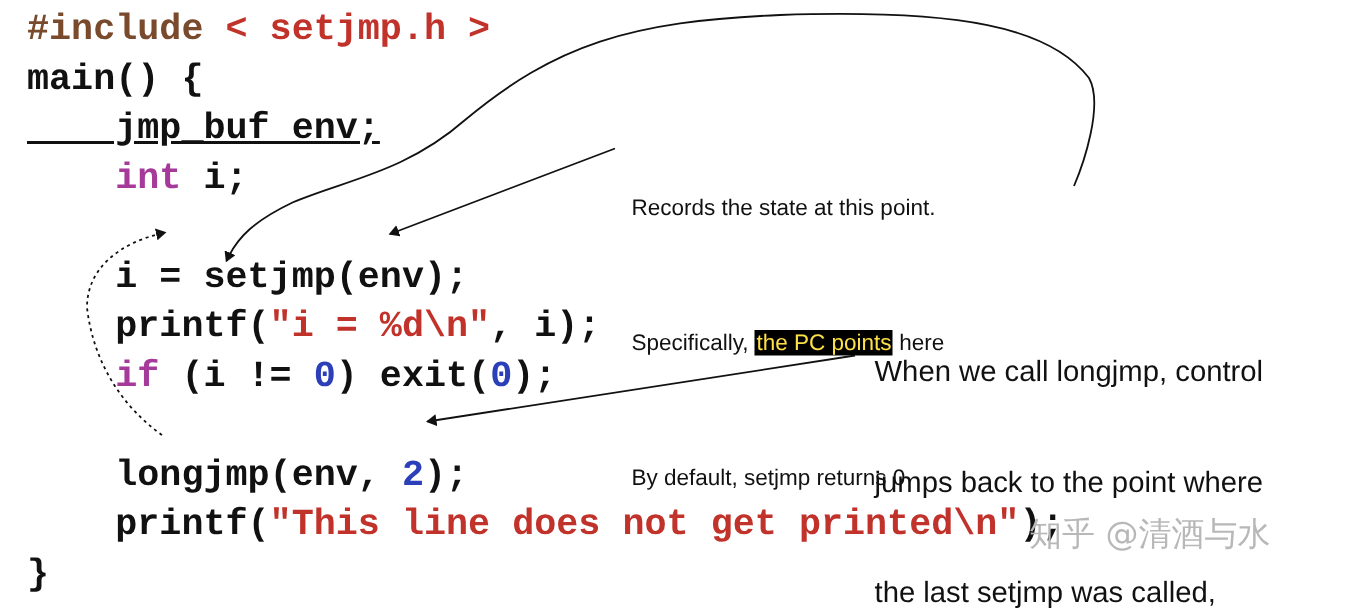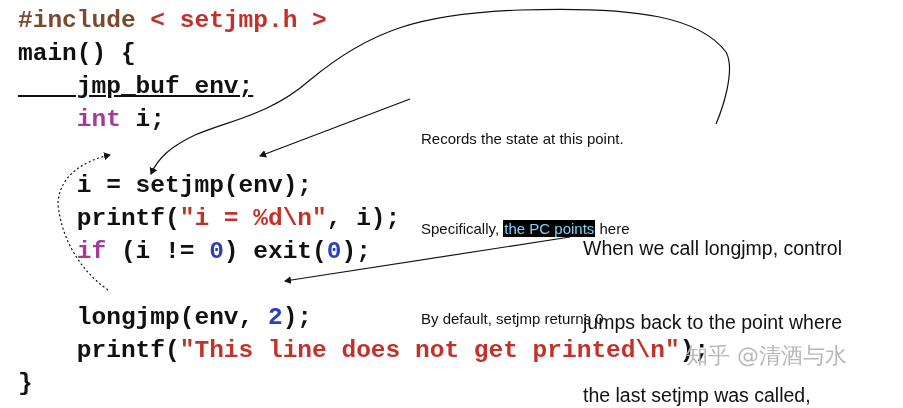--- a/index.html
+++ b/index.html
@@ -6,21 +6,21 @@
     body { width: 903px; height: 408px; background: #ffffff; position: relative; overflow: hidden; }
     .code { position: absolute; left: 18px; top: 4px; font-family: "Liberation Mono", "DejaVu Sans Mono", monospace; font-weight: bold; font-size: 24.5px; color: #111; }
     .line { position: absolute; white-space: pre; height: 33px; line-height: 33px; }
     .kw-pre { color: #7a4a2c; }
     .kw-str { color: #c0322a; }
     .kw-type { color: #a53a9a; }
     .kw-num { color: #2a3fb8; }
     .note { position: absolute; font-family: "Liberation Sans", "DejaVu Sans", sans-serif; color: #111; white-space: pre; }
     .note1 { left: 421px; top: 64px; font-size: 15px; line-height: 30px; }
     .note2 { left: 583px; top: 187px; font-size: 19.5px; line-height: 24.5px; }
-    .hl { background: #000; color: #7dd3fc; padding: 0 1px; }
+    .hl { background: #000; color: #fde047; padding: 0 1px; }
     .watermark { position: absolute; left: 686px; top: 341px; font-family: "DejaVu Sans", sans-serif; font-size: 22px; color: #b8b8b8; white-space: pre; }
     svg.overlay { position: absolute; left: 0; top: 0; pointer-events: none; }
   </style>
 </head>
 <body>
 
 <div class="code" id="code">
     <div class="line" style="top: 0px;"><span class="kw-pre">#include</span><span class="kw-str"> &lt; setjmp.h &gt;</span></div>
     <div class="line" style="top: 33px;"><span>main() {</span></div>
     <div class="line" style="top: 66px; text-decoration: underline;"><span>    jmp_buf env;</span></div>

